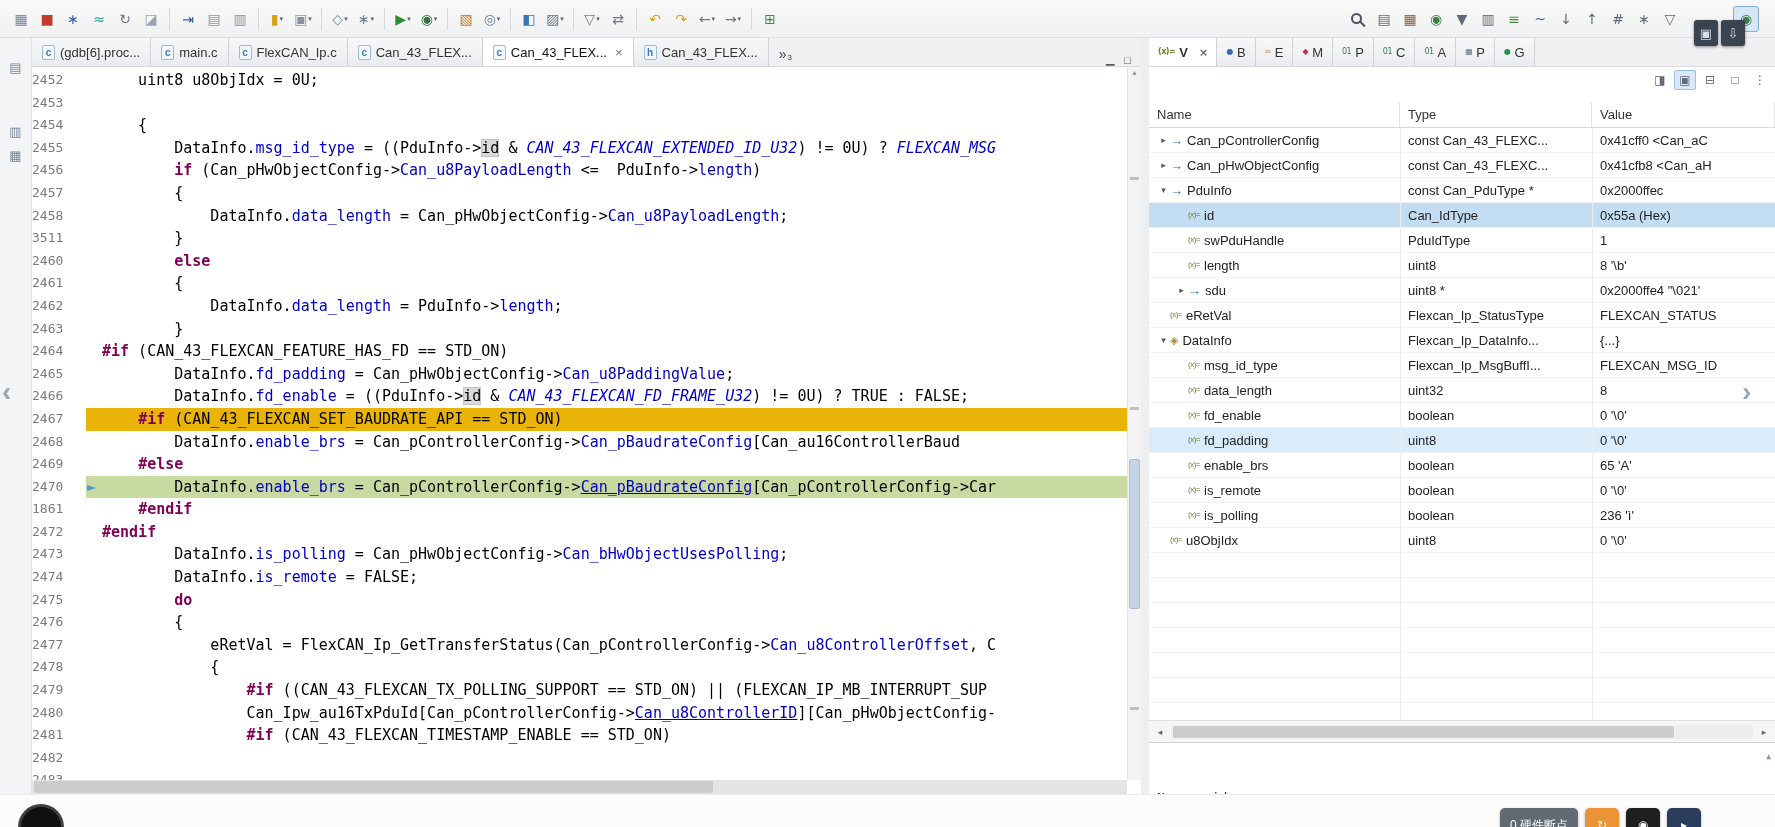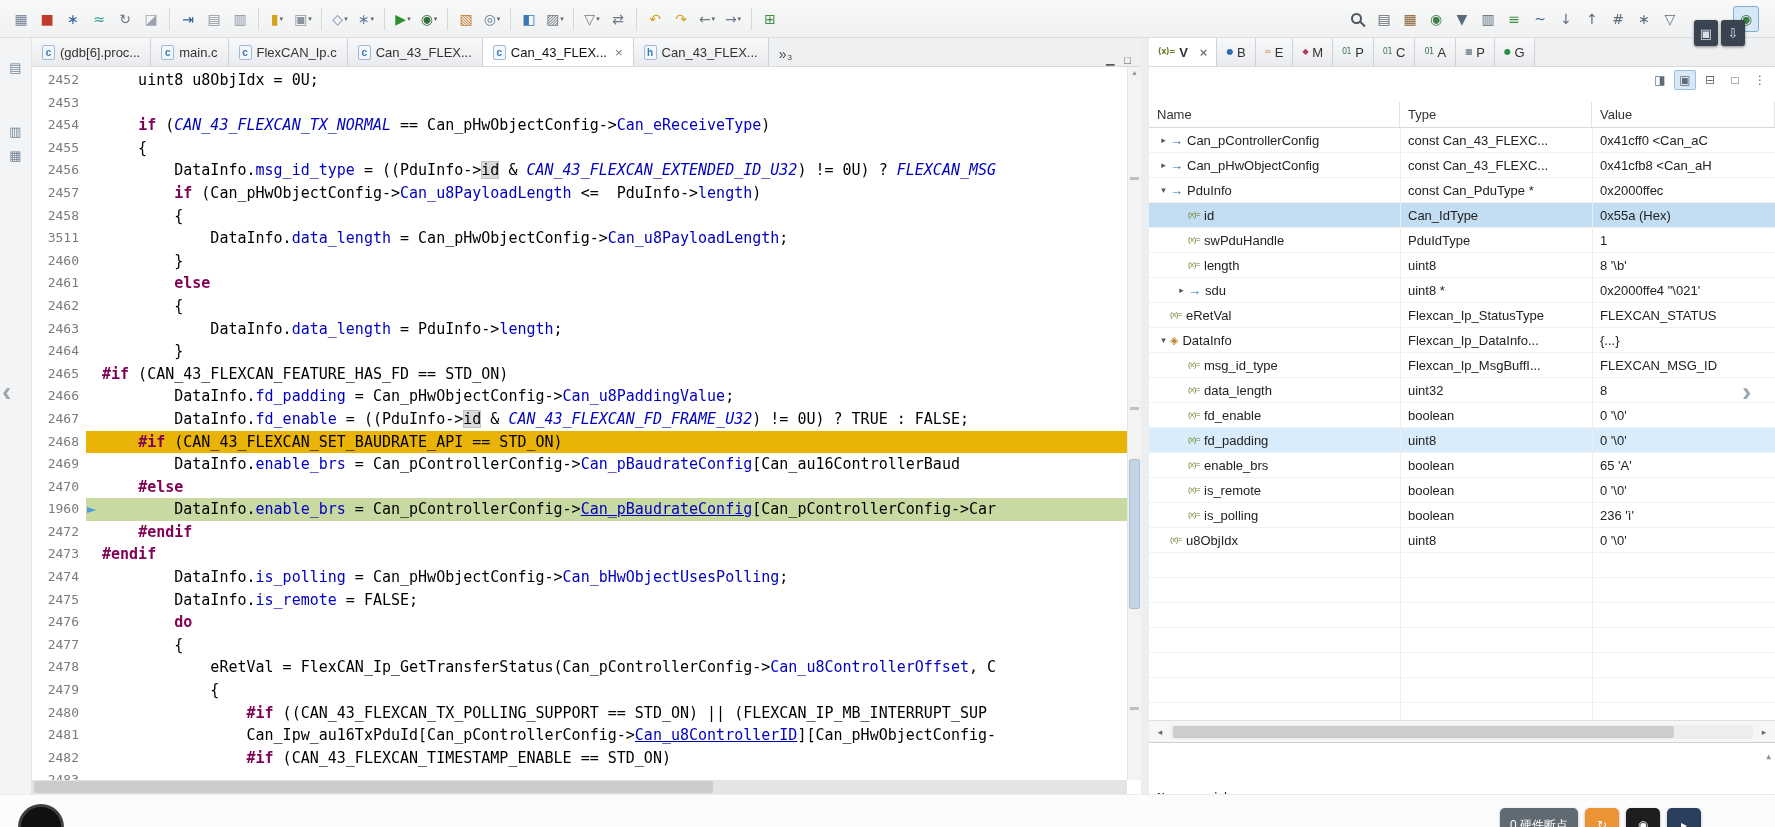--- a/index.html
+++ b/index.html
@@ -32,21 +32,21 @@
   .etab{height:28px;display:flex;align-items:center;padding:0 10px;border-right:1px solid #cfd3d7;background:linear-gradient(#f7f8f9,#e9ebee);font-size:13px;color:#333;white-space:nowrap}
   .etab.active{background:#fff;height:29px;border-top:1px solid #b9c7d3;color:#111}
   .ficon{font-weight:bold;color:#3a7ab8;font-size:10px;margin-right:5px;border:1px solid #9fb9d6;background:#f2f7fc;width:13px;height:15px;display:flex;align-items:center;justify-content:center;border-radius:2px;flex:none}
   .close{margin-left:8px;color:#777;font-size:13px;line-height:1}
   .tab-overflow{margin-left:6px;font-size:14px;color:#444;display:flex;align-items:flex-end;padding:0 4px 4px}
   .ovf-count{font-size:8px;color:#444;margin-left:1px}
   .win-btns{margin-left:auto;display:flex;gap:10px;padding-right:10px;color:#555;font-size:11px;align-items:center}
 
   
   .editor{position:absolute;left:32px;top:67px;width:1109px;height:727px;background:#fff;overflow:hidden;z-index:1}
-  .ruler{position:absolute;left:0;top:0;width:54px;height:100%;background:#fff;color:#7b7b7b;font-family:"DejaVu Sans Mono",monospace;font-size:13px;text-align:right;padding:2px 7px 0 0}
+  .ruler{position:absolute;left:0;top:0;width:54px;height:100%;background:#fff;color:#7b7b7b;font-family:"DejaVu Sans Mono",monospace;font-size:13px;text-align:left;padding:2px 7px 0 0}
   .rnum{height:22.6px;line-height:22.6px}
   .codewrap{position:absolute;left:54px;top:0;right:14px;bottom:0;padding-top:2px;z-index:2}
   .line{height:22.6px;line-height:22.6px;white-space:pre;font-family:"DejaVu Sans Mono",monospace;font-size:15px;color:#000;padding-left:16px;position:relative}
   .line.cur{background:#c9d9a2}
   .line.sel{background:#eab308}
   .ip{position:absolute;left:1px;top:0;color:#4f9bd5;font-size:12px;font-family:"DejaVu Sans",sans-serif}
   .kw{color:#7f0055;font-weight:bold}
   .fld{color:#0000c0}
   .ful{color:#0000c0;text-decoration:underline}
   .mac{color:#0000c0;font-style:italic}
@@ -316,38 +316,37 @@
         <div class="rnum">2461</div>
         <div class="rnum">2462</div>
         <div class="rnum">2463</div>
         <div class="rnum">2464</div>
         <div class="rnum">2465</div>
         <div class="rnum">2466</div>
         <div class="rnum">2467</div>
         <div class="rnum">2468</div>
         <div class="rnum">2469</div>
         <div class="rnum">2470</div>
-        <div class="rnum">1960</div>
+        <div class="rnum">1861</div>
         <div class="rnum">2472</div>
         <div class="rnum">2473</div>
         <div class="rnum">2474</div>
         <div class="rnum">2475</div>
         <div class="rnum">2476</div>
         <div class="rnum">2477</div>
         <div class="rnum">2478</div>
         <div class="rnum">2479</div>
         <div class="rnum">2480</div>
         <div class="rnum">2481</div>
         <div class="rnum">2482</div>
         <div class="rnum">2483</div>
       </div>
     <div class="codewrap" id="codewrap">
         <div class="line"><span>    uint8 u8ObjIdx = 0U;</span></div>
         <div class="line"></div>
-        <div class="line"><span>    </span><span class="kw">if</span><span> (</span><span class="mac">CAN_43_FLEXCAN_TX_NORMAL</span><span> == Can_pHwObjectConfig-&gt;</span><span class="fld">Can_eReceiveType</span><span>)</span></div>
         <div class="line"><span>    {</span></div>
         <div class="line"><span>        DataInfo.</span><span class="fld">msg_id_type</span><span> = ((PduInfo-&gt;</span><span class="occ">id</span><span> &amp; </span><span class="mac">CAN_43_FLEXCAN_EXTENDED_ID_U32</span><span>) != 0U) ? </span><span class="mac">FLEXCAN_MSG</span></div>
         <div class="line"><span>        </span><span class="kw">if</span><span> (Can_pHwObjectConfig-&gt;</span><span class="fld">Can_u8PayloadLength</span><span> &lt;=  PduInfo-&gt;</span><span class="fld">length</span><span>)</span></div>
         <div class="line"><span>        {</span></div>
         <div class="line"><span>            DataInfo.</span><span class="fld">data_length</span><span> = Can_pHwObjectConfig-&gt;</span><span class="fld">Can_u8PayloadLength</span><span>;</span></div>
         <div class="line"><span>        }</span></div>
         <div class="line"><span>        </span><span class="kw">else</span></div>
         <div class="line"><span>        {</span></div>
         <div class="line"><span>            DataInfo.</span><span class="fld">data_length</span><span> = PduInfo-&gt;</span><span class="fld">length</span><span>;</span></div>
         <div class="line"><span>        }</span></div>

